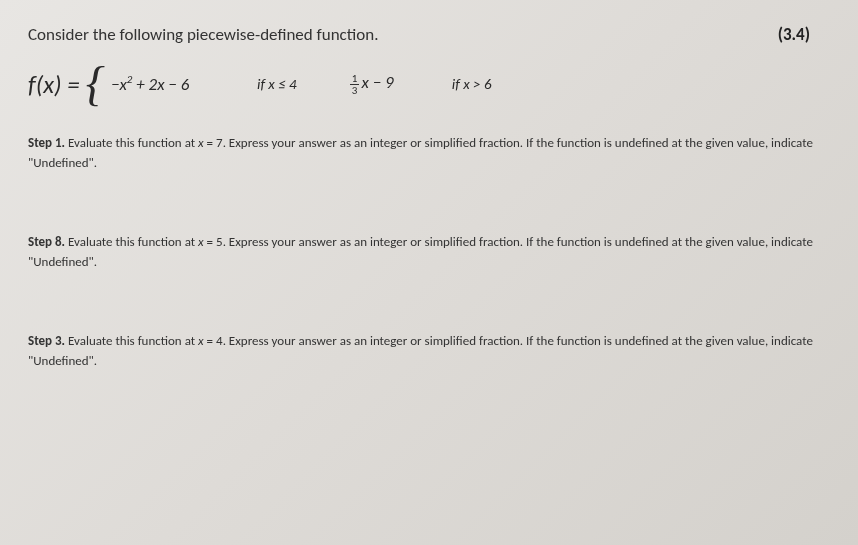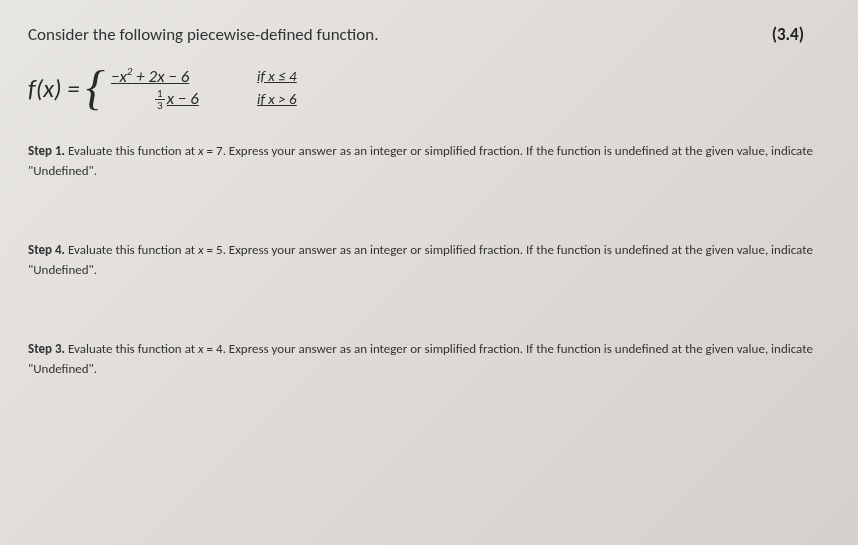--- a/index.html
+++ b/index.html
@@ -24,21 +24,21 @@
       margin-bottom: 20px;
     }
     .intro-text {
       font-size: 17px;
       color: #333;
     }
     .section-number {
       font-size: 17px;
       font-weight: bold;
       color: #222;
-      margin-right: 26px;
+      margin-right: 20px;
     }
     .function-def {
       font-size: 18px;
       font-style: italic;
       margin-bottom: 30px;
       display: flex;
       align-items: center;
       gap: 6px;
     }
     .fx-label {
@@ -51,23 +51,22 @@
     }
     .brace {
       font-size: 48px;
       font-weight: 300;
       line-height: 0.8;
       margin-right: 6px;
       font-family: serif;
     }
     .piecewise-content {
       display: flex;
-      flex-direction: column;
-      gap: 1px;
-      text-decoration: underline;
+      flex-direction: row;
+      gap: 9px;
     }
     .piece-row {
       display: flex;
       align-items: center;
       gap: 16px;
     }
     .expr {
       font-style: italic;
       font-size: 17px;
       min-width: 130px;
@@ -136,33 +135,33 @@
         </span>
         <span class="cond">
           <span>if x ≤ </span><span>4</span>
         </span>
       </div>
       <div class="piece-row">
         <span class="expr2">
           <span class="frac">
             <span class="num">1</span>
             <span class="den">3</span>
-          </span><span>x − 6</span>
+          </span><span>x − 9</span>
         </span>
         <span class="cond">
           <span>if x &gt; </span><span>6</span>
         </span>
       </div>
     </div>
   </div>
 </div>
 
 <div class="step">
   <span class="step-label">Step 1.</span><span> Evaluate this function at </span><span class="math-var">x</span><span> = </span><span>7</span><span>. Express your answer as an integer or simplified fraction. If the function is undefined at the given value, indicate "Undefined".</span>
 </div>
 
 <div class="step">
-  <span class="step-label">Step 4.</span><span> Evaluate this function at </span><span class="math-var">x</span><span> = </span><span>5</span><span>. Express your answer as an integer or simplified fraction. If the function is undefined at the given value, indicate "Undefined".</span>
+  <span class="step-label">Step 8.</span><span> Evaluate this function at </span><span class="math-var">x</span><span> = </span><span>5</span><span>. Express your answer as an integer or simplified fraction. If the function is undefined at the given value, indicate "Undefined".</span>
 </div>
 
 <div class="step" style="margin-bottom: 10px;">
   <span class="step-label">Step 3.</span><span> Evaluate this function at </span><span class="math-var">x</span><span> = </span><span>4</span><span>. Express your answer as an integer or simplified fraction. If the function is undefined at the given value, indicate "Undefined".</span>
 </div>
 
 </body></html>

